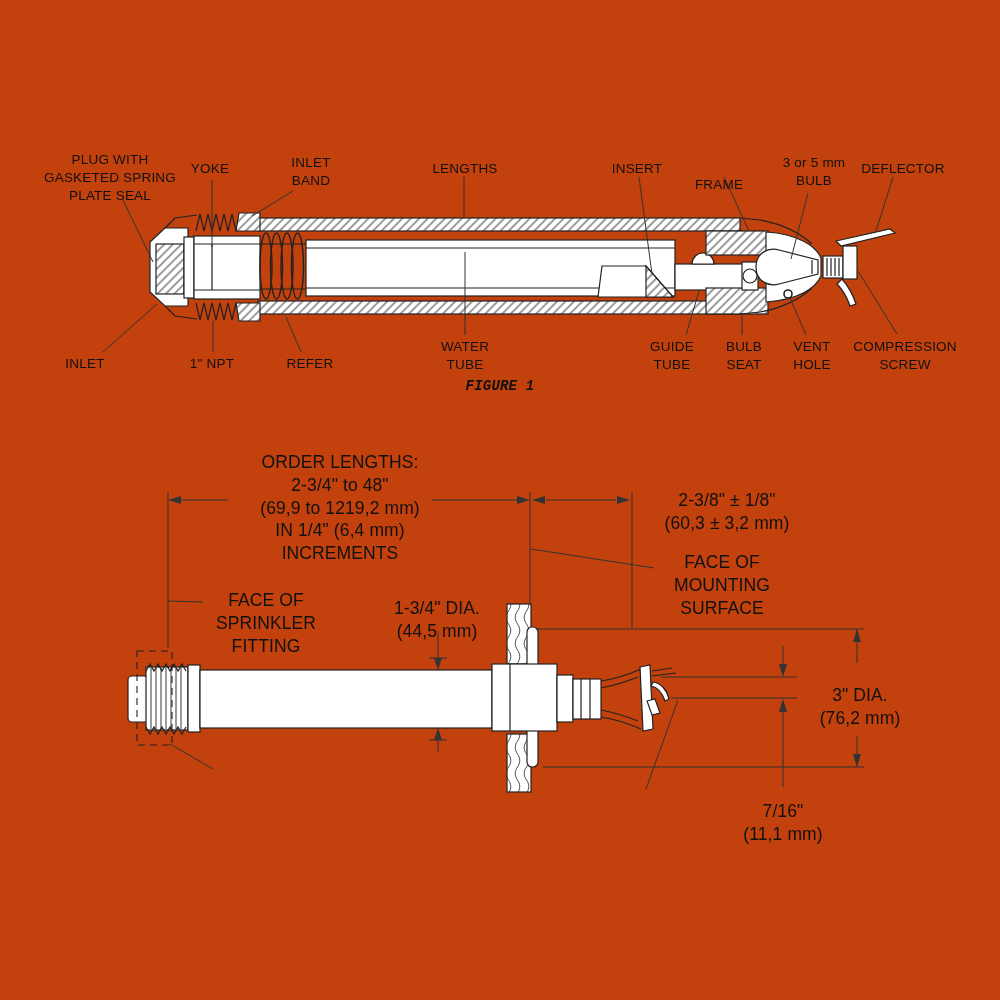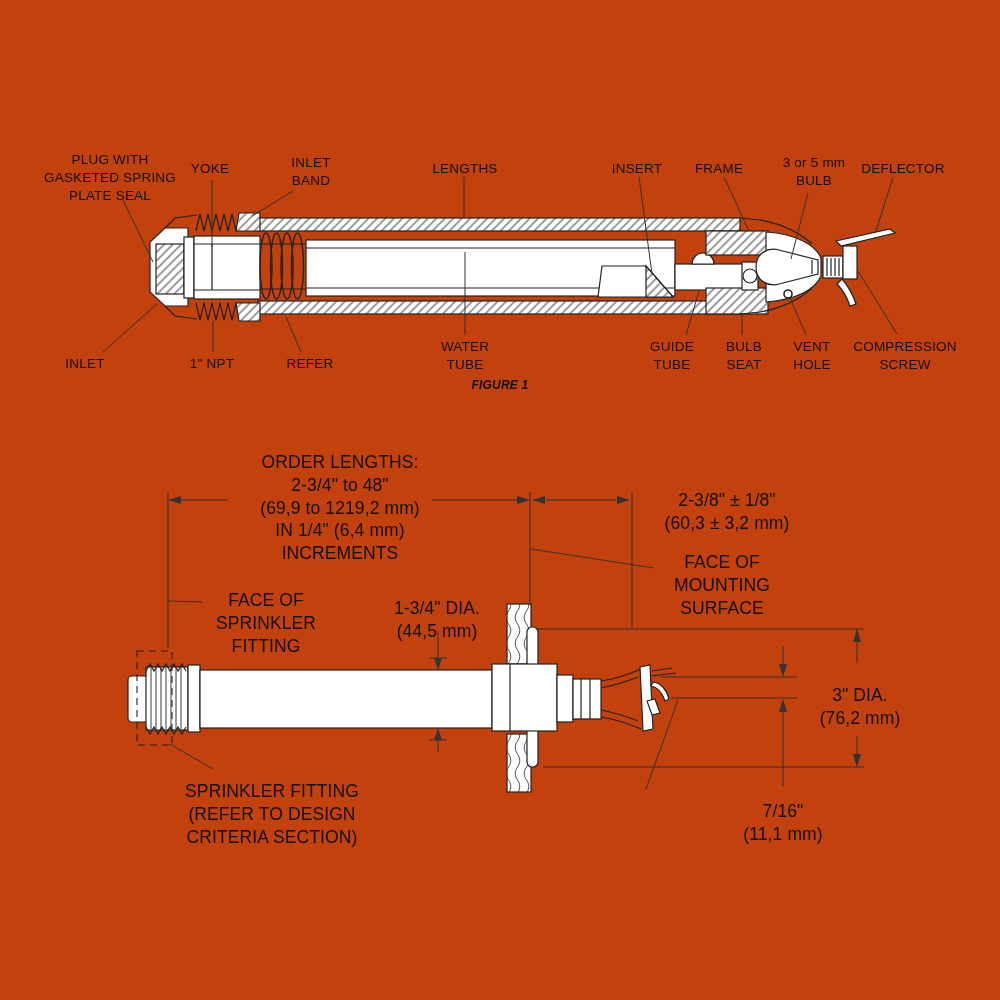--- a/index.html
+++ b/index.html
@@ -2,21 +2,21 @@
 <html><head>
 <meta charset="utf-8">
 <style>
   html,body{margin:0;padding:0;background:#ffffff;}
   .canvas{position:relative;width:1000px;height:1000px;background:#c2410c;overflow:hidden;
           font-family:"Liberation Sans",sans-serif;}
   svg{position:absolute;left:0;top:0;}
   .lbl{position:absolute;transform:translateX(-50%);text-align:center;
        font:13.5px/1.35 "Liberation Sans",sans-serif;color:#111;white-space:pre-line;letter-spacing:.2px;}
   .lbl2{font-size:17.5px;line-height:1.3;letter-spacing:.1px;margin-top:10px;}
-  .caption{font-weight:bold;font-style:italic;font-size:12px;}
+  .caption{font-weight:bold;font-style:italic;font-size:14px;font-family:Liberation Mono, monospace;}
 </style>
 </head>
 <body>
 
 <div class="canvas">
 
 <svg width="1000" height="1000" viewBox="0 0 1000 1000">
   <defs>
     <pattern id="h45" patternUnits="userSpaceOnUse" width="6" height="6" patternTransform="rotate(45)">
       <rect width="6" height="6" fill="#ffffff"></rect>
@@ -174,21 +174,21 @@
 </svg>
 
   <div class="lbl" style="left:110px;top:151px">PLUG WITH
 GASKETED SPRING
 PLATE SEAL</div>
   <div class="lbl" style="left:210px;top:160px">YOKE</div>
   <div class="lbl" style="left:311px;top:154px">INLET
 BAND</div>
   <div class="lbl" style="left:465px;top:160px">LENGTHS</div>
   <div class="lbl" style="left:637px;top:160px">INSERT</div>
-  <div class="lbl" style="left:719px;top:160px">FRAME</div>
+  <div class="lbl" style="left:719px;top:176px">FRAME</div>
   <div class="lbl" style="left:814px;top:154px">3 or 5 mm
 BULB</div>
   <div class="lbl" style="left:903px;top:160px">DEFLECTOR</div>
   <div class="lbl" style="left:85px;top:355px">INLET</div>
   <div class="lbl" style="left:212px;top:355px">1" NPT</div>
   <div class="lbl" style="left:310px;top:355px">REFER</div>
   <div class="lbl" style="left:465px;top:338px">WATER
 TUBE</div>
   <div class="lbl" style="left:672px;top:338px">GUIDE
 TUBE</div>
@@ -210,19 +210,16 @@
   <div class="lbl lbl2" style="left:722px;top:541px">FACE OF
 MOUNTING
 SURFACE</div>
   <div class="lbl lbl2" style="left:266px;top:579px">FACE OF
 SPRINKLER
 FITTING</div>
   <div class="lbl lbl2" style="left:437px;top:587px">1-3/4" DIA.
 (44,5 mm)</div>
   <div class="lbl lbl2" style="left:860px;top:674px">3" DIA.
 (76,2 mm)</div>
-  <div class="lbl lbl2" style="left:272px;top:770px">SPRINKLER FITTING
-(REFER TO DESIGN
-CRITERIA SECTION)</div>
   <div class="lbl lbl2" style="left:783px;top:790px">7/16"
 (11,1 mm)</div>
 
 </div>
 
 </body></html>

